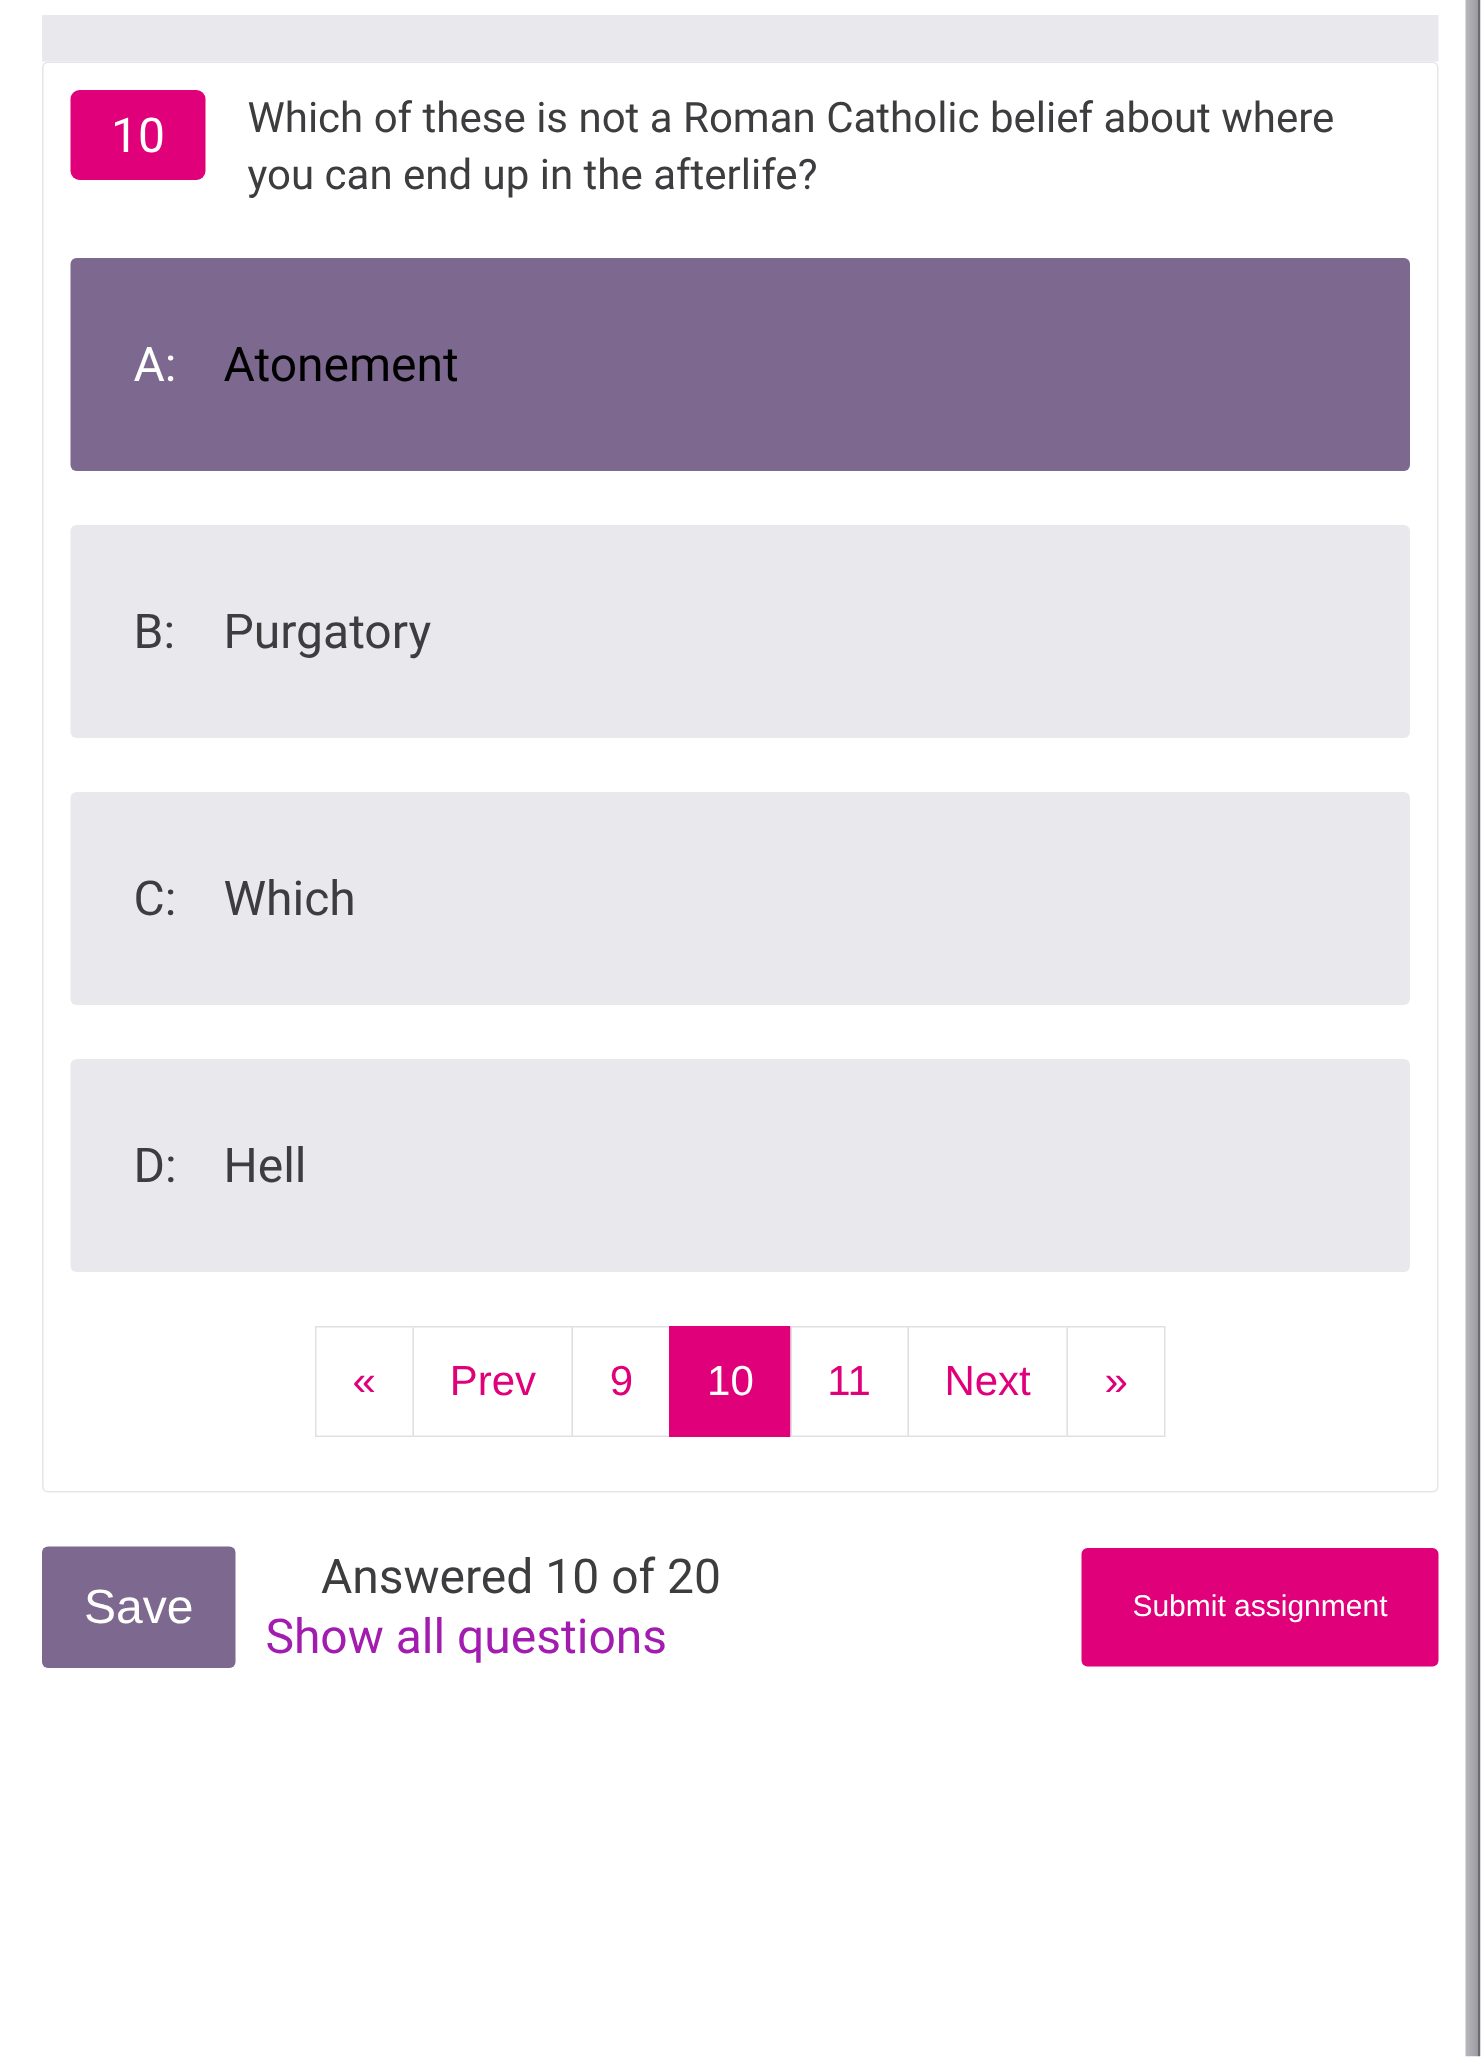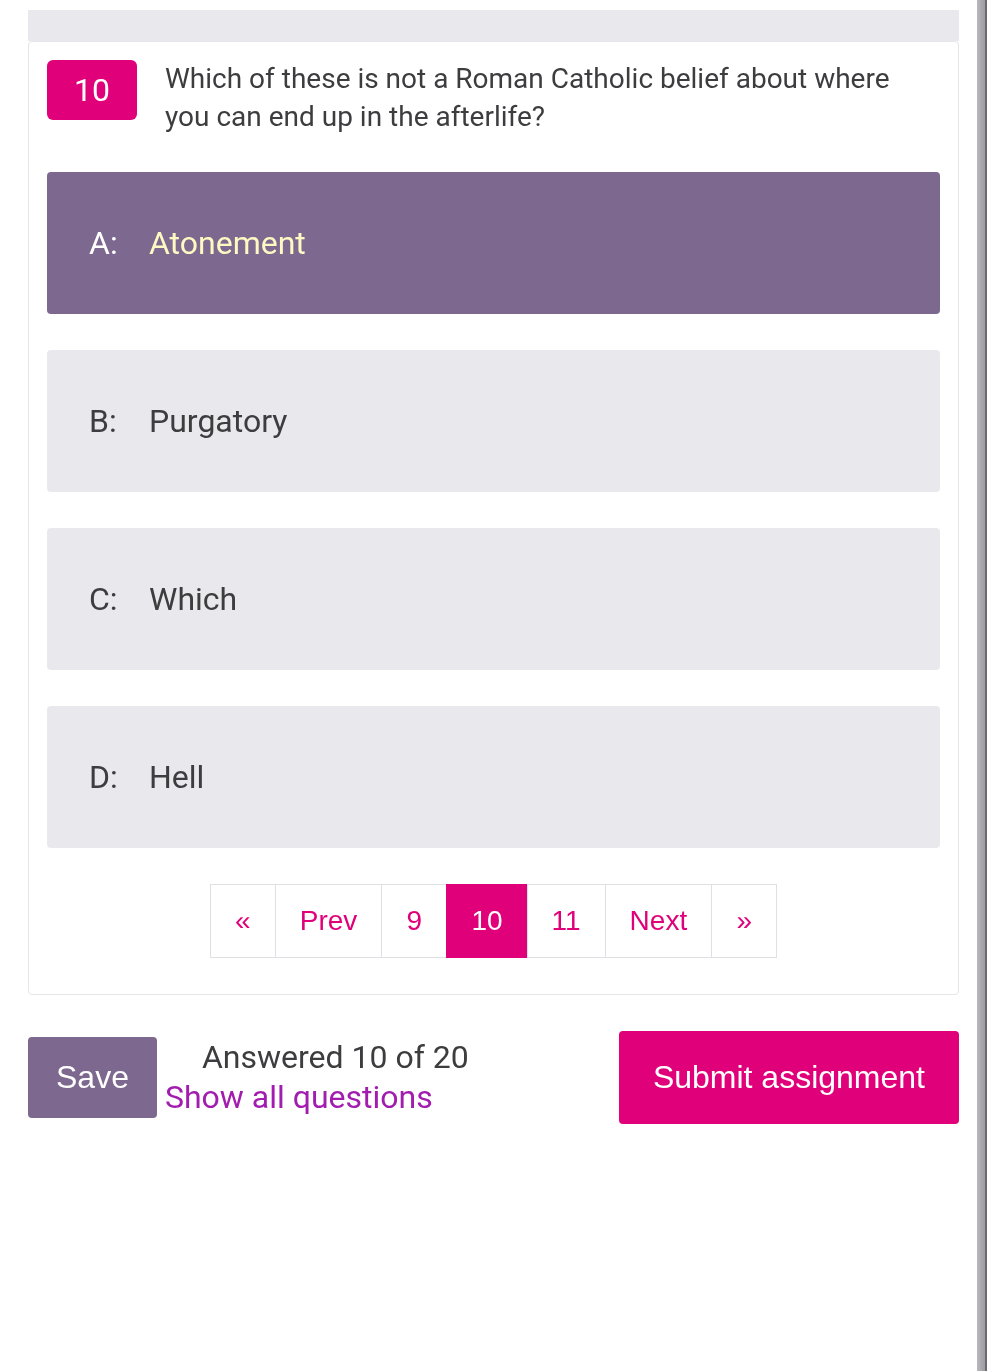--- a/index.html
+++ b/index.html
@@ -79,21 +79,21 @@
       min-width: 36px;
     }
     .option.selected .option-letter {
       color: #fff;
     }
     .option-text {
       font-size: 32px;
       color: #3d3d3f;
     }
     .option.selected .option-text {
-      color: #fef9c3;
+      color: #000000;
     }
     .pagination {
       display: flex;
       justify-content: center;
       gap: 0;
     }
     .page-btn {
       border: 1px solid #e0e0e4;
       background: #fff;
       color: #e0007a;
@@ -110,21 +110,21 @@
     .page-btn.active {
       background: #e0007a;
       color: #fff;
       border-color: #e0007a;
     }
     .footer {
       display: flex;
       align-items: center;
       justify-content: space-between;
       padding: 36px 18px 0 18px;
-      gap: 8px;
+      gap: 20px;
     }
     .save-btn {
       background: #7d688f;
       color: #fff;
       border: none;
       font-size: 32px;
       padding: 22px 28px;
       border-radius: 4px;
       cursor: pointer;
     }
@@ -142,21 +142,21 @@
     .show-all-link {
       color: #a21caf;
       font-size: 32px;
       cursor: pointer;
       text-decoration: none;
     }
     .submit-btn {
       background: #e0007a;
       color: #fff;
       border: none;
-      font-size: 32px;
+      font-size: 20px;
       padding: 28px 34px;
       border-radius: 4px;
       cursor: pointer;
     }
     .scrollbar-edge {
       position: absolute;
       right: 0;
       top: 0;
       width: 10px;
       height: 100%;

